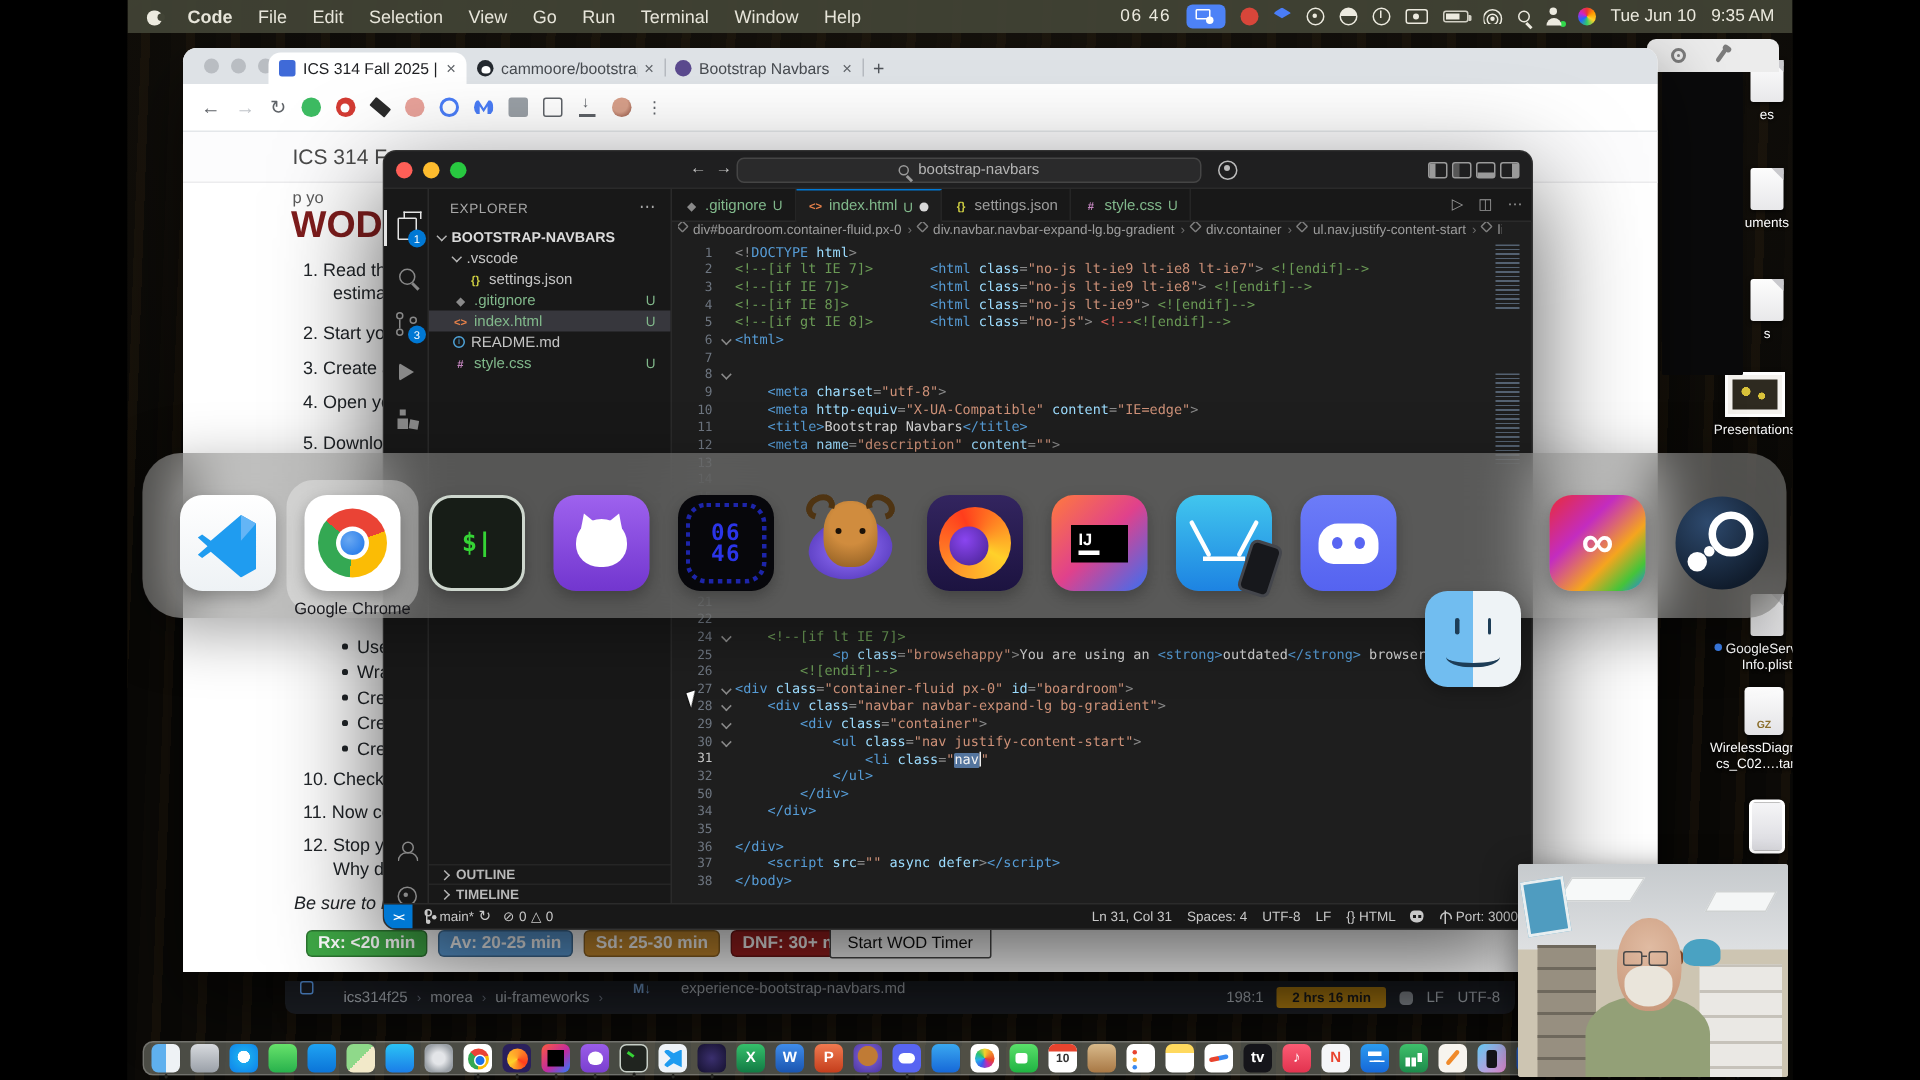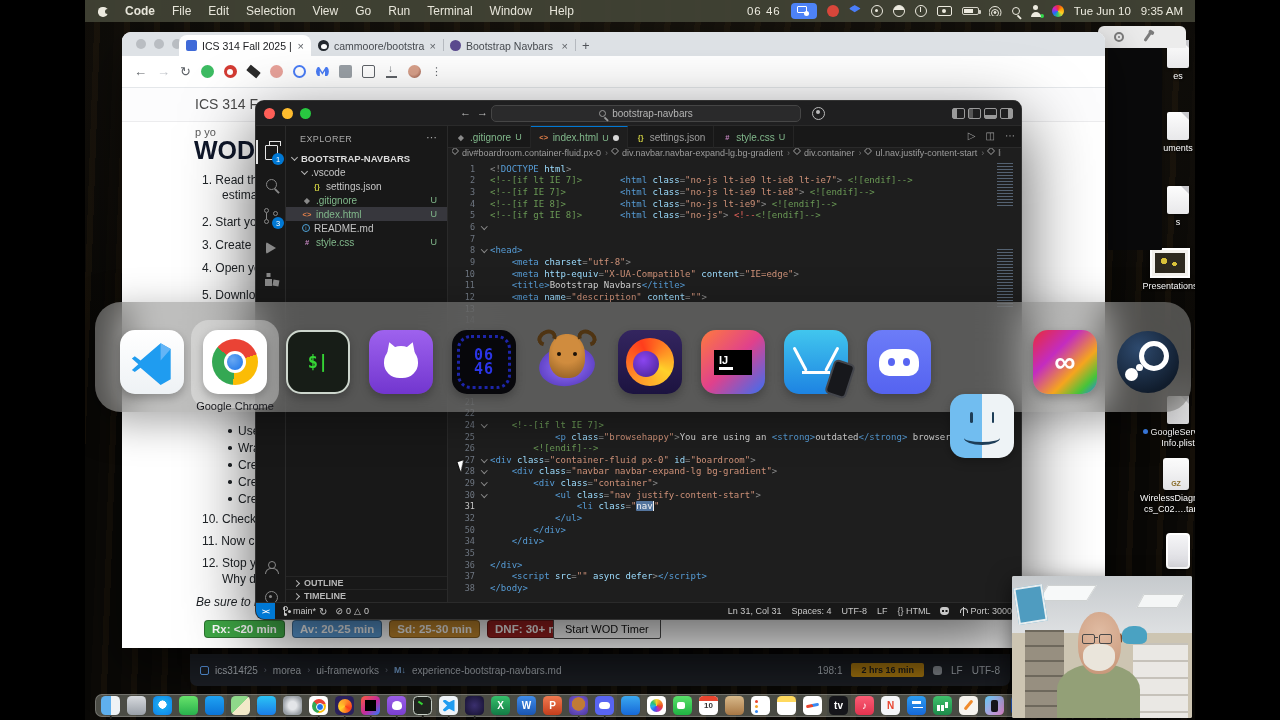--- a/index.html
+++ b/index.html
@@ -56,21 +56,21 @@
 .df-device{width:24px;height:36px;background:linear-gradient(180deg,#f5f5f7,#d9d9de);border-radius:4px;border:2px solid #fff;box-shadow:0 1px 3px rgba(0,0,0,.6)}
 .df-lbl{margin-top:3px;font-size:9px;color:#fff;text-shadow:0 1px 2px #000;line-height:10.5px;width:74px;word-wrap:break-word}
 .df-dot{display:inline-block;width:5px;height:5px;border-radius:50%;background:#3f86f6;margin-right:2px;vertical-align:1px}
 #sticky-top{position:absolute;left:1013px;top:26px;width:88px;height:22px;background:#ececec;border-radius:6px 6px 0 0;z-index:1;display:flex;align-items:center;gap:22px;padding-left:16px}
 .gear{width:10px;height:10px;border:2px solid #7c7c7c;border-radius:50%;position:relative}
 .gear::after{content:"";position:absolute;left:2px;top:2px;width:2px;height:2px;background:#7c7c7c;border-radius:50%}
 .pin{width:3px;height:10px;background:#7c7c7c;transform:rotate(35deg);border-radius:2px;position:relative}
 .pin::after{content:"";position:absolute;top:-3px;left:-1.5px;width:6px;height:4px;background:#7c7c7c;border-radius:2px}
 #black-panel{position:absolute;left:1023px;top:48px;width:54px;height:202px;background:#0a0a0b;z-index:1;border-radius:1px}
 
-#morea-bar{position:absolute;left:105px;top:654px;width:820px;height:22px;background:#1d2026;border-radius:0 0 7px 7px;z-index:2;display:flex;align-items:center;padding:16px 10px;gap:6px;font-size:10px;color:#aeb4bb}
+#morea-bar{position:absolute;left:105px;top:654px;width:820px;height:22px;background:#1d2026;border-radius:0 0 7px 7px;z-index:2;display:flex;padding:0 10px;gap:20px;font-size:10px;color:#aeb4bb}
 .mb-sq{width:9px;height:9px;border:1.5px solid #5ea0f0;border-radius:2px}
 .mb-sep{color:#6b7280;font-size:9px}
 .mb-md{color:#7ca9dd;font-weight:bold;font-size:9px}
 #mb-right{margin-left:auto;display:flex;align-items:center;gap:9px}
 .mb-badge{background:#b07d10;color:#1c1c1c;font-weight:bold;font-size:9px;padding:2px 10px;border-radius:2px}
 .mb-cop{width:9px;height:9px;border-radius:3px;background:#8b9096}
 
 #chrome{position:absolute;left:37px;top:32px;width:983px;height:616px;border-radius:9px 9px 7px 7px;background:#fff;z-index:3;box-shadow:0 18px 50px rgba(0,0,0,.55)}
 .c-tabstrip{position:absolute;left:0;top:0;width:100%;height:24px;background:#dee2e6;border-radius:9px 9px 0 0;display:flex;align-items:flex-end}
 .c-dots{position:absolute;left:14px;top:7px;display:flex;gap:8px}
@@ -107,21 +107,21 @@
 .x-box{border:1.4px solid #5f6368;border-radius:2px}
 .x-dl{position:relative}
 .x-dl::before{content:"↓";position:absolute;left:3px;top:-2px;font-size:10px;color:#5f6368}
 .x-dl::after{content:"";position:absolute;left:1px;bottom:0;width:11px;height:1.6px;background:#5f6368}
 .x-av{background:radial-gradient(circle at 40% 35%,#d8a08a 45%,#8a4a3a)}
 .x-dots{color:#5f6368;font-size:11px;letter-spacing:0}
 .c-content{position:absolute;left:0;top:56px;width:100%;height:560px;background:#fff;overflow:hidden}
 .pg-band{position:absolute;left:0;top:0;width:100%;height:34px;background:#fcfcfd;border-bottom:1px solid #ececee}
 .pg-site{position:absolute;left:73px;top:8px;font-size:14px;color:#4a4a4a}
 .pg-frag{position:absolute;left:73px;top:38px;font-size:11px;color:#5a5a5a}
-.pg-h{position:absolute;left:72px;top:48px;font-size:25px;font-weight:bold;color:#0f172a}
+.pg-h{position:absolute;left:72px;top:48px;font-size:25px;font-weight:bold;color:#7f1d1d}
 .pg-t{position:absolute;font-size:12px;color:#212529;white-space:nowrap}
 .pg-bul::before{content:"";position:absolute;left:-10px;top:5px;width:3.5px;height:3.5px;border-radius:50%;background:#212529}
 .pg-foot{font-style:italic}
 #pg-chips{position:absolute;left:82px;top:532px;display:flex;gap:7px}
 .chip{padding:2px 7px;border-radius:4px;font-size:11.5px;font-weight:bold;color:#fff;border:1px solid rgba(0,0,0,.3);white-space:nowrap}
 #pg-btn{position:absolute;left:431px;top:530px;height:21px;padding:0 11px;background:#fafafa;border:1.5px solid #4a4a4a;border-radius:2px;font-size:11px;color:#111;font-family:"Liberation Sans",sans-serif}
 
 #vscode{position:absolute;left:170px;top:100px;width:767px;height:520px;background:#1e1e1e;border-radius:9px;z-index:4;box-shadow:0 24px 70px rgba(0,0,0,.65);border:1px solid rgba(255,255,255,.09);overflow:hidden;color:#ccc}
 .v-title{position:absolute;left:0;top:0;width:100%;height:25px;background:#1f1f20;border-bottom:1px solid #2a2a2a}
 .tl{position:absolute;top:7px;width:11px;height:11px;border-radius:50%}
@@ -662,32 +662,32 @@
         <div class="cl">
           <span class="cl-n">5</span>
           <span class="cl-f"></span>
           <span class="cl-c"><span class="tk-c">&lt;!--[if gt IE 8]&gt;</span><span class="tk-p">       </span><span class="tk-t">&lt;html</span><span class="tk-a"> class</span><span class="tk-g">=</span><span class="tk-s">"no-js"</span><span class="tk-g">&gt; </span><span class="tk-r">&lt;!--</span><span class="tk-c">&lt;![endif]--&gt;</span></span>
         </div>
         <div class="cl">
           <span class="cl-n">6</span>
           <span class="cl-f">
             <i class="chev chev-d chev-code"></i>
           </span>
+          <span class="cl-c"><span class="tk-t">&lt;html&gt;</span></span>
         </div>
         <div class="cl">
           <span class="cl-n">7</span>
           <span class="cl-f"></span>
           <span class="cl-c"></span>
         </div>
         <div class="cl">
           <span class="cl-n">8</span>
           <span class="cl-f">
             <i class="chev chev-d chev-code"></i>
           </span>
-          <span class="cl-c"><span class="tk-t">&lt;head&gt;</span></span>
         </div>
         <div class="cl">
           <span class="cl-n">9</span>
           <span class="cl-f"></span>
           <span class="cl-c"><span class="tk-p">    </span><span class="tk-t">&lt;meta</span><span class="tk-a"> charset</span><span class="tk-g">=</span><span class="tk-s">"utf-8"</span><span class="tk-g">&gt;</span></span>
         </div>
         <div class="cl">
           <span class="cl-n">10</span>
           <span class="cl-f"></span>
           <span class="cl-c"><span class="tk-p">    </span><span class="tk-t">&lt;meta</span><span class="tk-a"> http-equiv</span><span class="tk-g">=</span><span class="tk-s">"X-UA-Compatible"</span><span class="tk-a"> content</span><span class="tk-g">=</span><span class="tk-s">"IE=edge"</span><span class="tk-g">&gt;</span></span>

